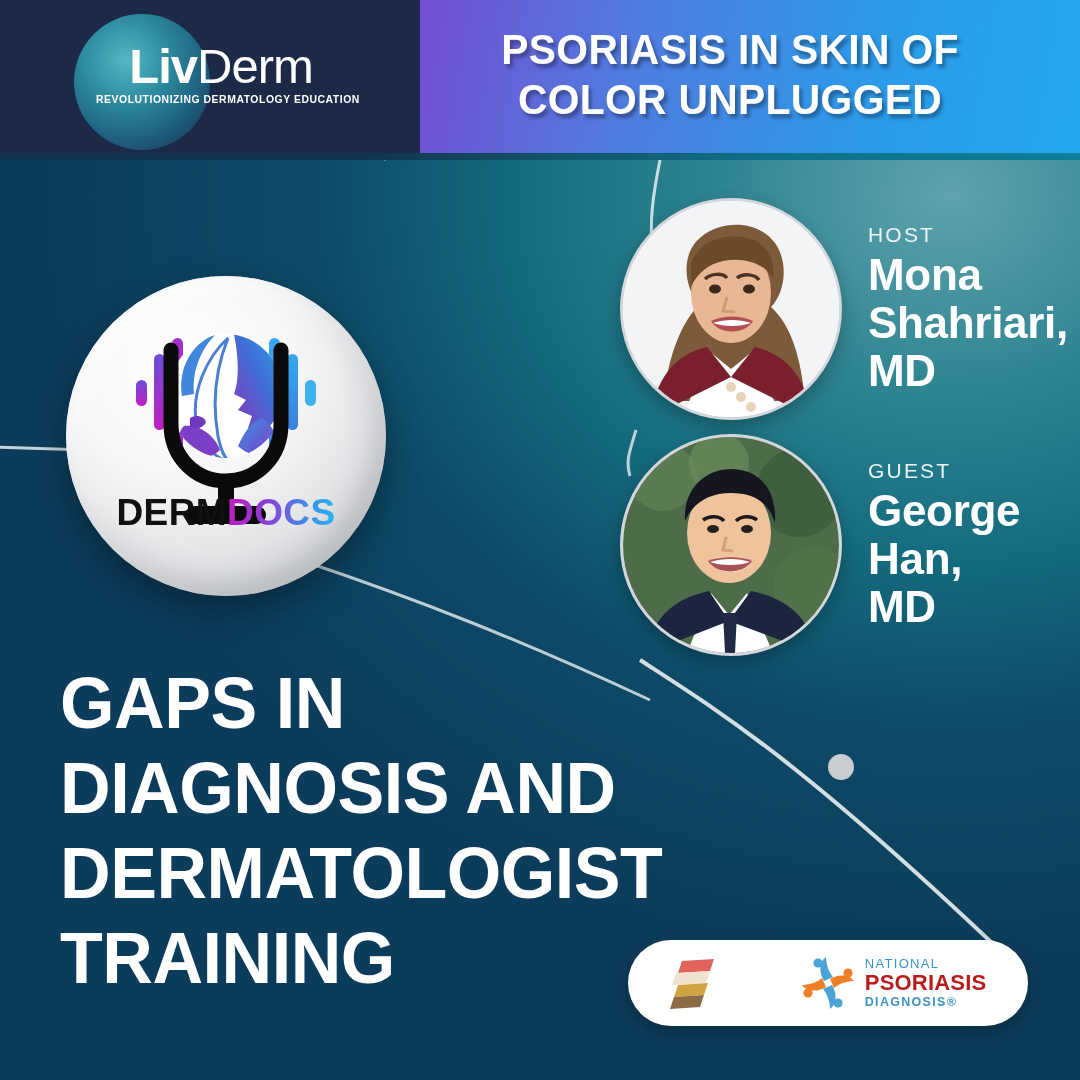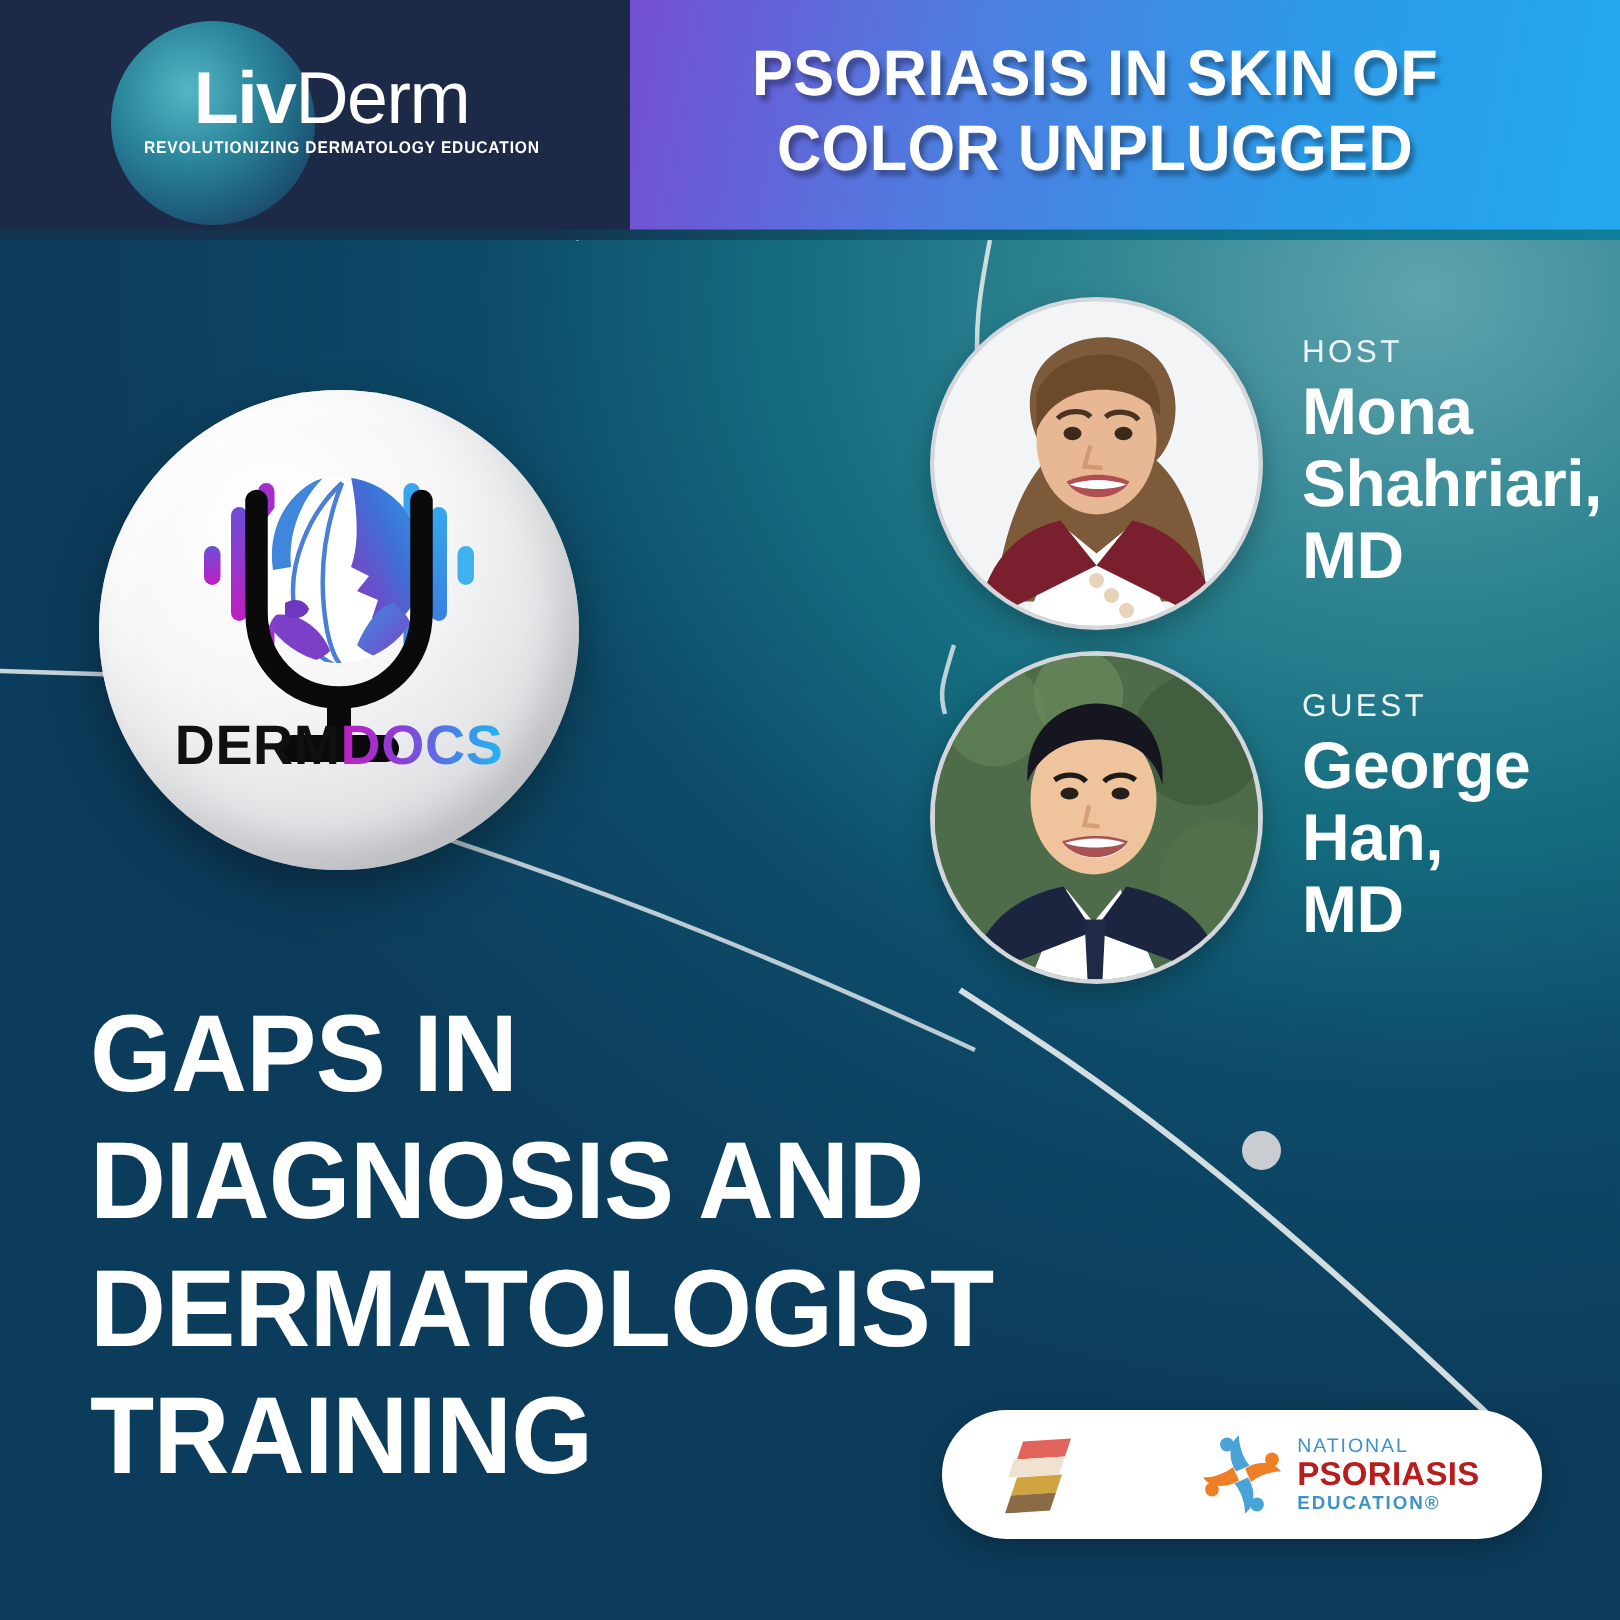--- a/index.html
+++ b/index.html
@@ -46,21 +46,21 @@
     position:absolute;left:420px;top:24px;width:620px;text-align:center;
     color:#fff;font-weight:bold;font-size:43px;line-height:50px;letter-spacing:.3px;
     text-shadow:3px 4px 4px rgba(0,0,0,.34);
     transform:scaleX(.95);transform-origin:center top;
   }
   .topbar-underline{position:absolute;left:0;bottom:0;width:1080px;height:7px;
     background:linear-gradient(90deg,#12324e 0%,#12324e 33%,#11566b 52%,#0f6f87 72%,#0e7f9a 100%);}
 
   
   .badge{
-    position:absolute;left:66px;top:260px;width:320px;height:320px;border-radius:50%;
+    position:absolute;left:66px;top:276px;width:320px;height:320px;border-radius:50%;
     background:radial-gradient(circle at 36% 28%, #ffffff 0%, #f7f7f8 36%, #e3e4e6 64%, #cfd1d4 84%, #bcbec2 100%);
     box-shadow:0 14px 34px rgba(0,0,0,.34), inset -10px -14px 26px rgba(150,152,158,.45), inset 8px 10px 22px rgba(255,255,255,.9);
   }
   .badge-svg{position:absolute;left:0;top:0;}
   .badge-word{
     position:absolute;left:0;top:216px;width:320px;text-align:center;
     font-size:37px;font-weight:bold;letter-spacing:.4px;white-space:nowrap;
   }
   .badge-word .w1{color:#101010;}
   .badge-word .w2{
@@ -303,18 +303,18 @@
           </g>
           <g transform="rotate(270)">
             <path d="M2 -4 C12 -10 22 -8 26 -2 C20 -2 12 0 6 5 Z" fill="#4aa3d6"></path>
             <circle cx="20" cy="-10" r="4.6" fill="#4aa3d6"></circle>
           </g>
         </g>
       </svg>
       <div class="npf-txt">
         <div class="npf-l1">NATIONAL</div>
         <div class="npf-l2">PSORIASIS</div>
-        <div class="npf-l3">EDUCATION®</div>
+        <div class="npf-l3">DIAGNOSIS®</div>
       </div>
     </div>
   </div>
 
 </div>
 
 </body></html>

